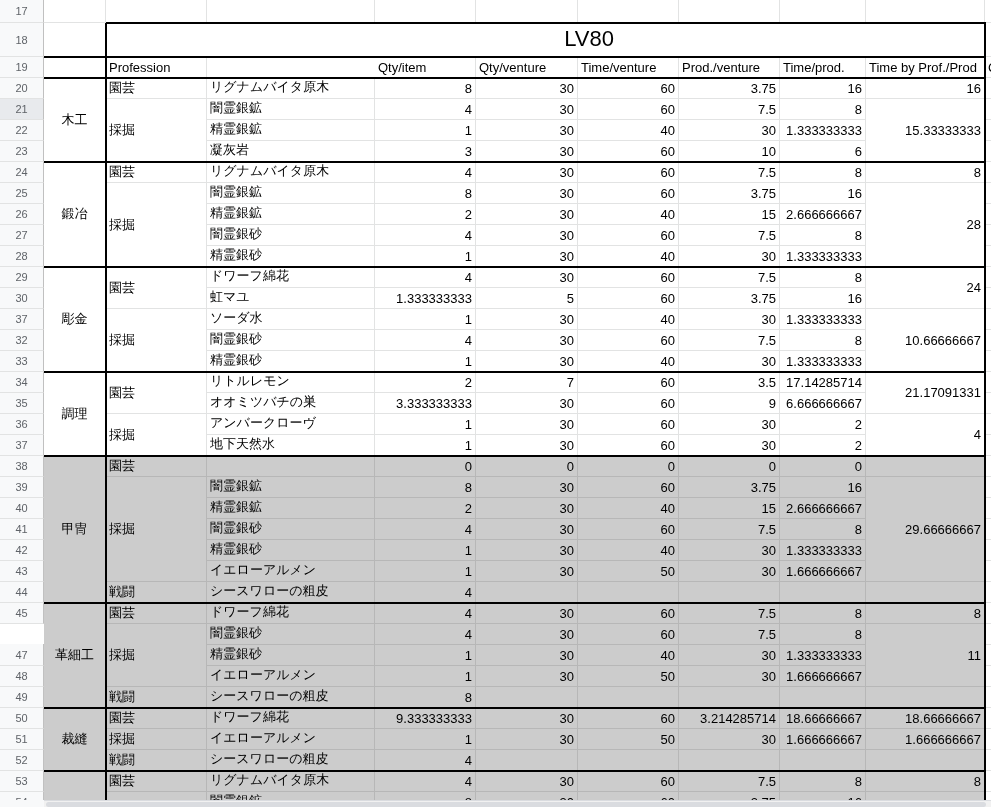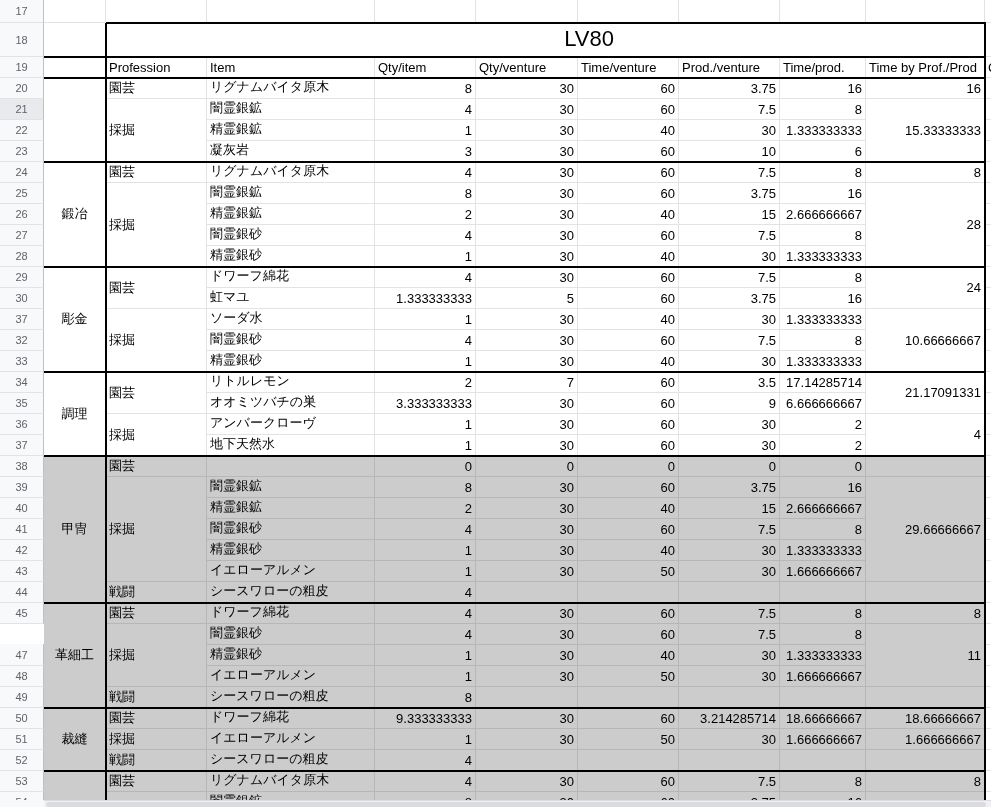--- a/index.html
+++ b/index.html
@@ -73,28 +73,28 @@
     <div class="cell" style="left: 578px; top: 0px; width: 101px; height: 23px;"></div>
     <div class="cell" style="left: 679px; top: 0px; width: 101px; height: 23px;"></div>
     <div class="cell" style="left: 780px; top: 0px; width: 86px; height: 23px;"></div>
     <div class="cell" style="left: 866px; top: 0px; width: 119px; height: 23px;"></div>
     <div class="cell" style="left: 985px; top: 0px; width: 55px; height: 23px;"></div>
     <div class="cell" style="left: 44px; top: 23px; width: 62px; height: 34px;"></div>
     <div class="cell" style="left: 44px; top: 57px; width: 62px; height: 21px;"></div>
     <div class="cell" style="left: 985px; top: 23px; width: 55px; height: 34px;"></div>
     <div class="cell title" style="left: 106px; top: 23px; width: 966px; height: 34px; border-right: none;">LV80</div>
     <div class="cell" style="left: 106px; top: 57px; width: 101px; height: 21px;">Profession</div>
-    <div class="cell" style="left: 207px; top: 57px; width: 168px; height: 21px;">Item</div>
     <div class="cell" style="left: 375px; top: 57px; width: 101px; height: 21px;">Qty/item</div>
     <div class="cell" style="left: 476px; top: 57px; width: 102px; height: 21px;">Qty/venture</div>
     <div class="cell" style="left: 578px; top: 57px; width: 101px; height: 21px;">Time/venture</div>
     <div class="cell" style="left: 679px; top: 57px; width: 101px; height: 21px;">Prod./venture</div>
     <div class="cell" style="left: 780px; top: 57px; width: 86px; height: 21px;">Time/prod.</div>
     <div class="cell" style="left: 866px; top: 57px; width: 119px; height: 21px;">Time by Prof./Prod</div>
     <div class="cell" style="left: 985px; top: 57px; width: 55px; height: 21px;">C</div>
+    <div class="cell ctr" style="left: 44px; top: 78px; width: 62px; height: 84px;">木工</div>
     <div class="cell mid" style="left: 106px; top: 78px; width: 101px; height: 21px;">園芸</div>
     <div class="cell mid" style="left: 106px; top: 99px; width: 101px; height: 63px;">採掘</div>
     <div class="cell" style="left: 207px; top: 78px; width: 168px; height: 21px;">リグナムバイタ原木</div>
     <div class="cell num" style="left: 375px; top: 78px; width: 101px; height: 21px;">8</div>
     <div class="cell num" style="left: 476px; top: 78px; width: 102px; height: 21px;">30</div>
     <div class="cell num" style="left: 578px; top: 78px; width: 101px; height: 21px;">60</div>
     <div class="cell num" style="left: 679px; top: 78px; width: 101px; height: 21px;">3.75</div>
     <div class="cell num" style="left: 780px; top: 78px; width: 86px; height: 21px;">16</div>
     <div class="cell" style="left: 985px; top: 78px; width: 55px; height: 21px;"></div>
     <div class="cell" style="left: 207px; top: 99px; width: 168px; height: 21px;">闇霊銀鉱</div>

